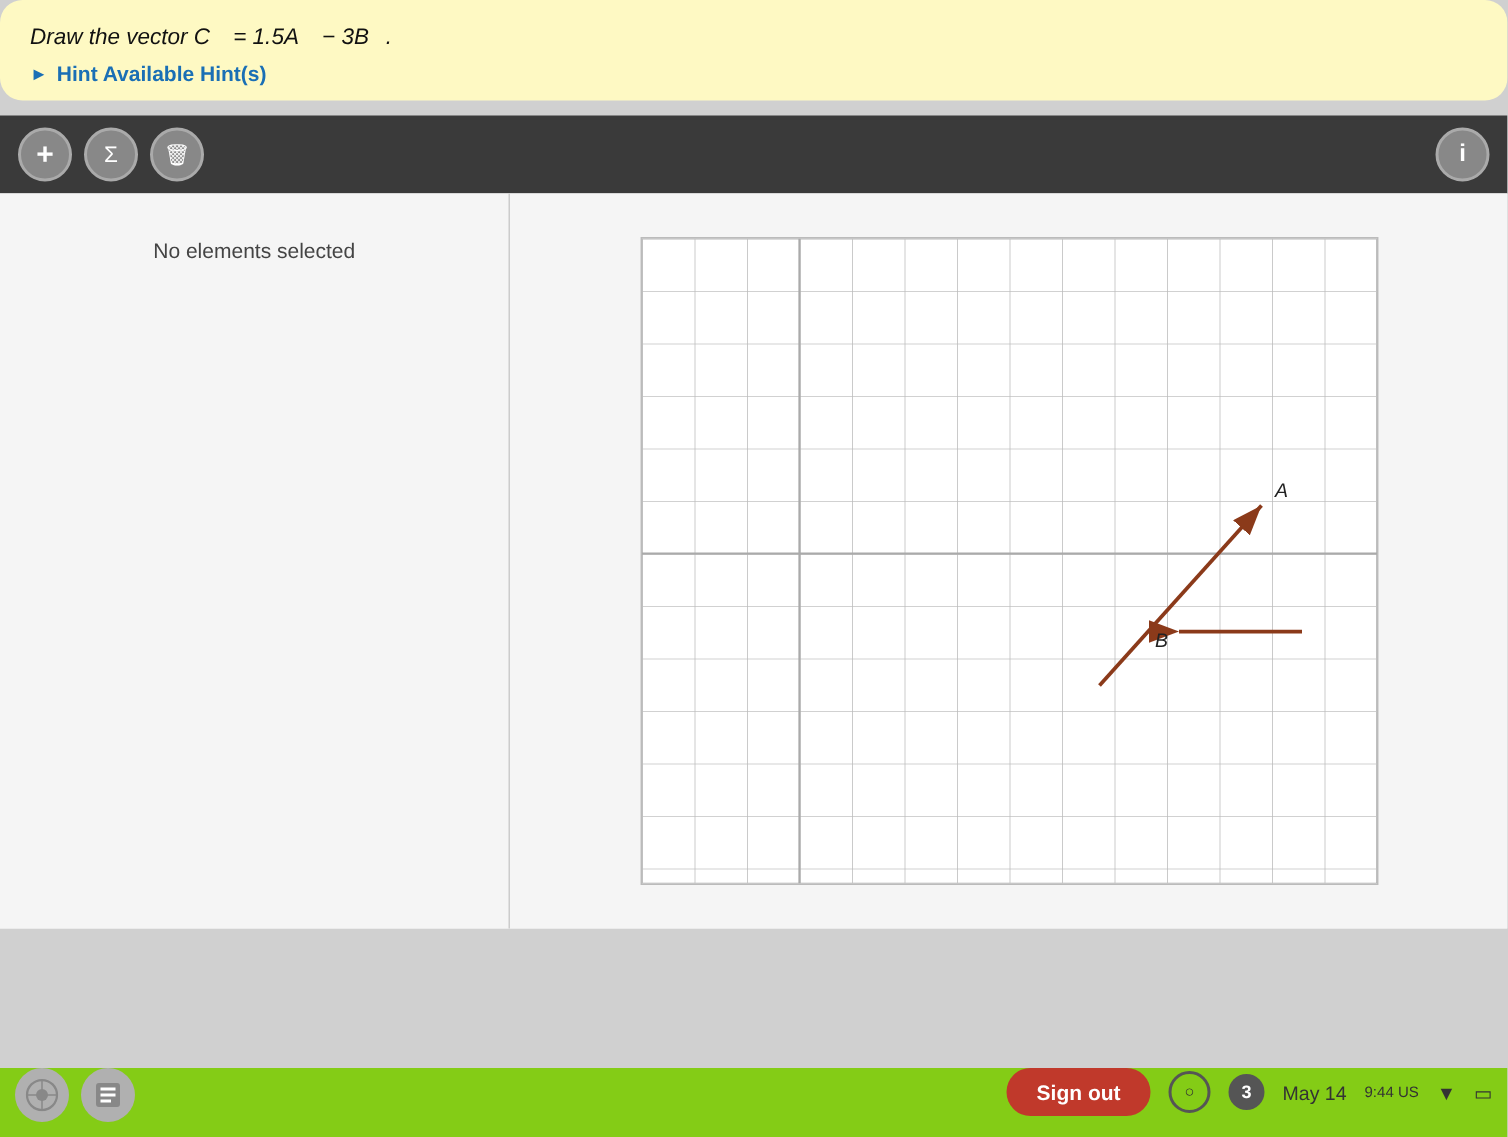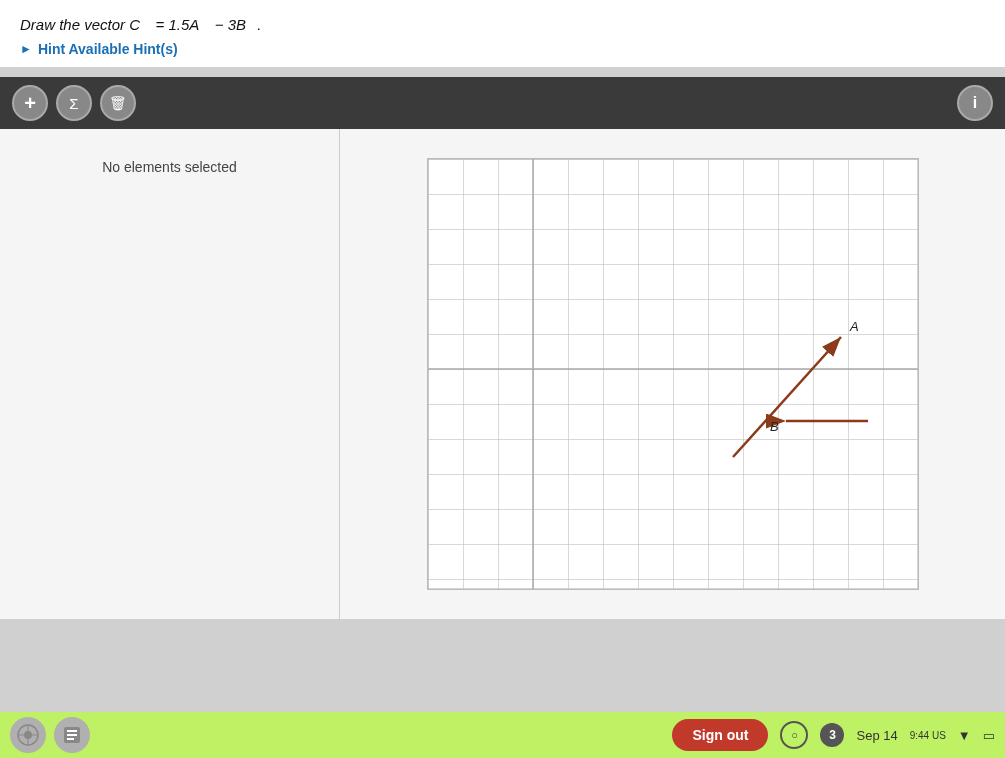--- a/index.html
+++ b/index.html
@@ -6,23 +6,24 @@
     body {
       width: 1005px;
       height: 758px;
       background: #d0d0d0;
       font-family: Arial, sans-serif;
       overflow: hidden;
       position: relative;
     }
 
     .main-content {
-      background: #ffffff;
+      background: #fef9c3;
       padding: 16px 20px 10px 20px;
       position: relative;
+      border-radius: 15px;
     }
 
     .question-title {
       font-size: 15px;
       color: #111;
       margin-bottom: 8px;
       font-style: italic;
     }
 
     .question-body {
@@ -152,23 +153,23 @@
     .grid-svg {
       display: block;
     }
 
     .taskbar {
       position: absolute;
       bottom: 0;
       left: 0;
       right: 0;
       height: 46px;
-      background: #bef264;
-      display: flex;
-      align-items: center;
+      background: #84cc16;
+      display: flex;
+      align-items: flex-start;
       padding: 0 10px;
       gap: 8px;
     }
 
     .taskbar-left {
       display: flex;
       align-items: center;
       gap: 8px;
     }
 
@@ -350,18 +351,18 @@
     <button class="sign-out-btn">Sign out</button>
 
     <div class="taskbar-circle">
       <span>○</span>
     </div>
 
     <div class="taskbar-badge">
       <span>3</span>
     </div>
 
-    <span class="taskbar-date">Sep 14</span>
+    <span class="taskbar-date">May 14</span>
     <span class="taskbar-time">9:44 US</span>
     <span class="taskbar-wifi">▼</span>
     <span style="font-size:13px;color:#333;">▭</span>
   </div>
 </div>
 
 </body></html>

